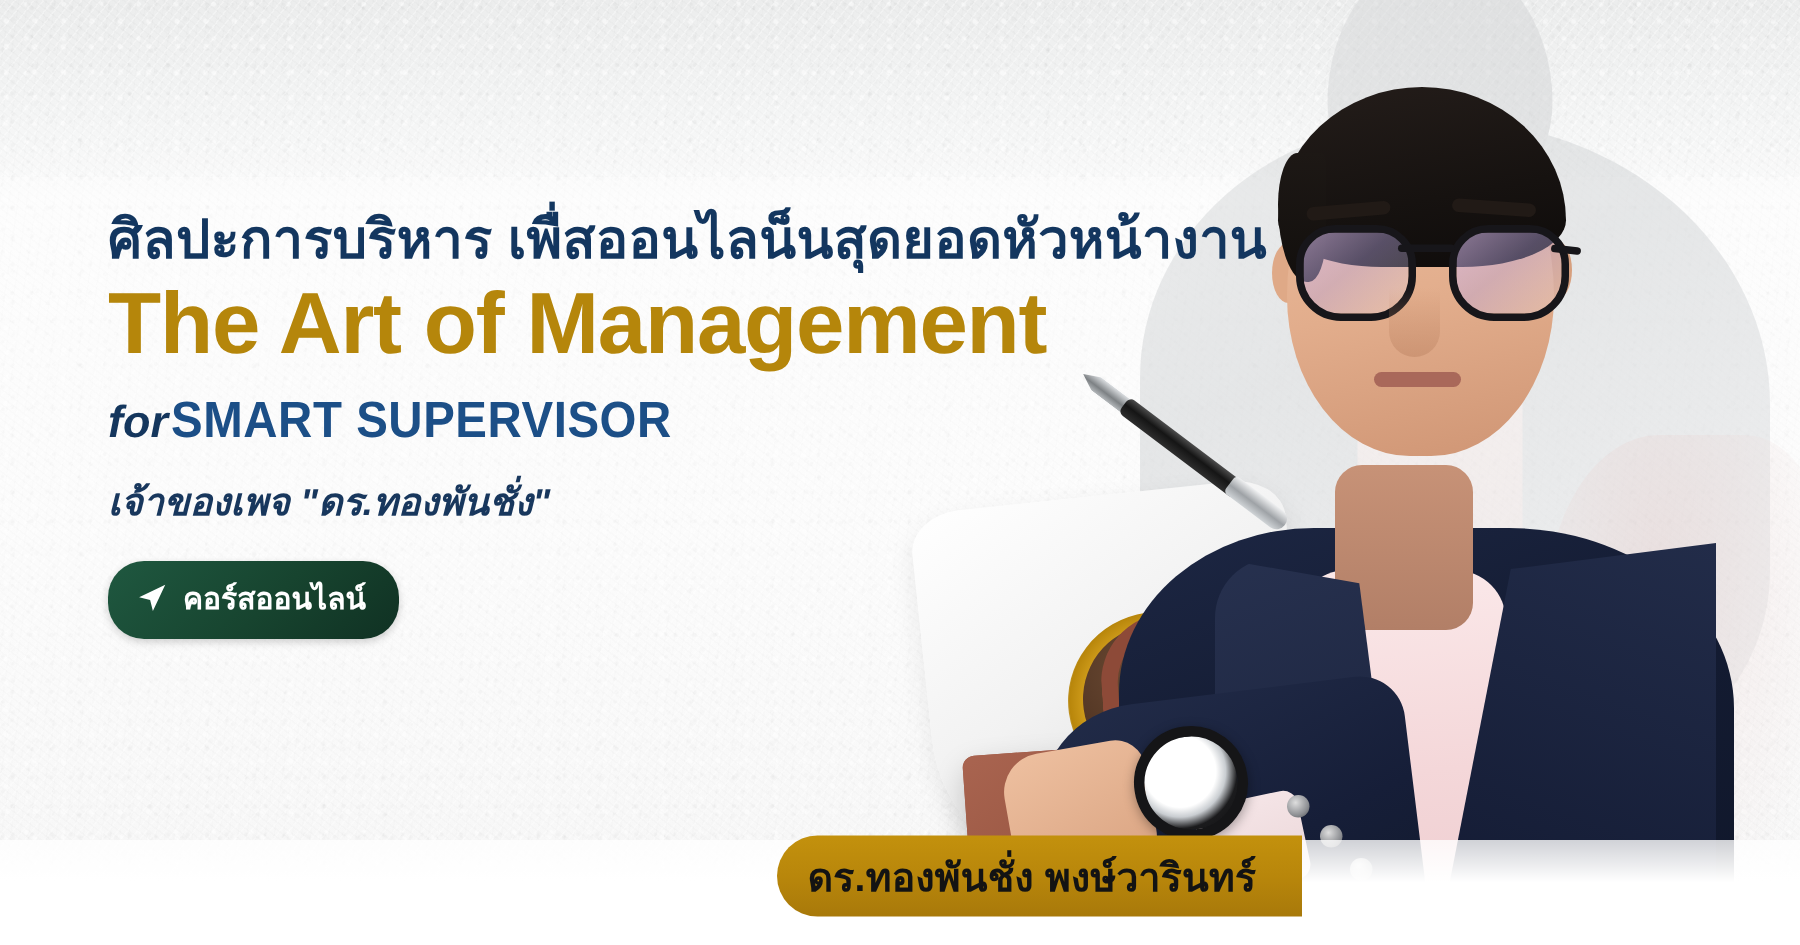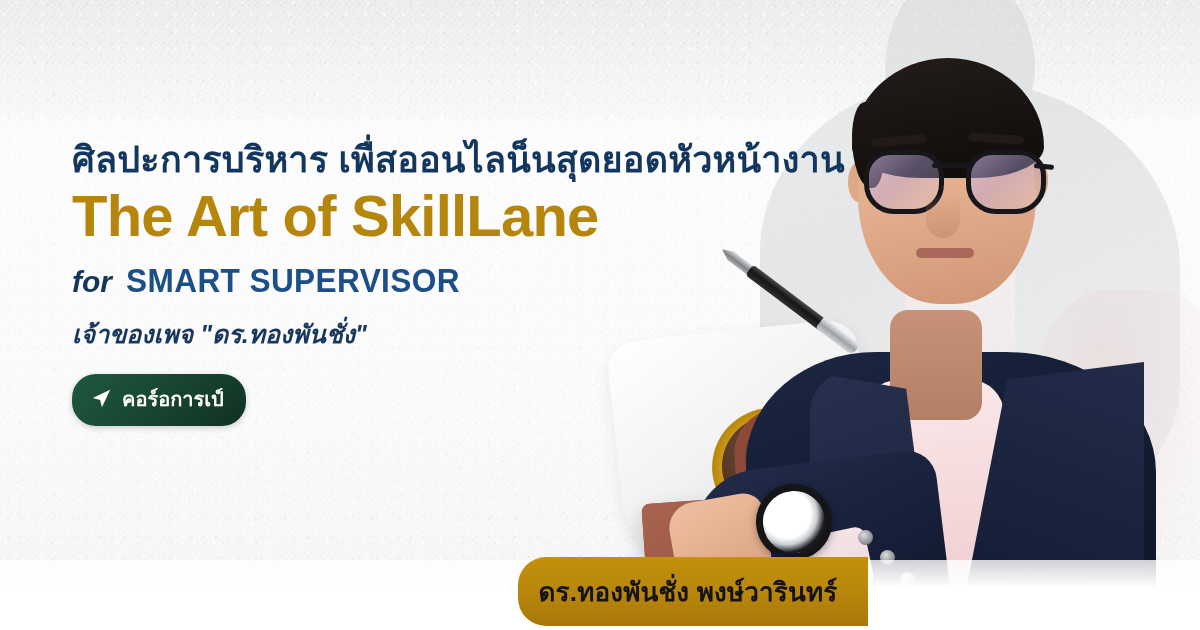--- a/index.html
+++ b/index.html
@@ -402,21 +402,21 @@
     font-weight: 700;
     color: #b5860b;
     letter-spacing: -0.8px;
     line-height: 1.04;
     white-space: nowrap;
   }
   .line-for {
     margin-top: 14px;
     display: flex;
     align-items: baseline;
-    gap: 14px;
+    gap: 2px;
     white-space: nowrap;
   }
   .word-for {
     font-size: 30px;
     font-style: italic;
     font-weight: 700;
     color: #14365d;
   }
   .word-supervisor {
     font-size: 34px;
@@ -455,21 +455,21 @@
     color: #ffffff;
     white-space: nowrap;
   }
 
   
   .name-banner {
     position: absolute;
     left: 518px;
     top: 557px;
     width: 340px;
-    height: 69px;
+    height: 54px;
     background: linear-gradient(180deg, #c3910d 0%, #b8860b 52%, #a8790a 100%);
     border-radius: 28px 0 0 28px;
     display: flex;
     align-items: center;
     justify-content: center;
     padding-right: 10px;
     z-index: 35;
   }
   .name-banner-text {
     font-size: 26px;
@@ -559,34 +559,34 @@
     <div class="p-hand"></div>
     <div class="p-watch"></div>
     <div class="p-button b1"></div>
     <div class="p-button b2"></div>
     <div class="p-button b3"></div>
   </div>
 
   <div class="text-block">
     <div class="line-thai-top">ศิลปะการบริหาร เพื่สออนไลน็นสุดยอดหัวหน้างาน</div>
 
-    <div class="line-en-title">The Art of SkillLane</div>
+    <div class="line-en-title">The Art of Management</div>
 
     <div class="line-for">
       <span class="word-for">for</span>
       <span class="word-supervisor">SMART SUPERVISOR</span>
     </div>
 
     <div class="line-thai-sub">เจ้าของเพจ "ดร.ทองพันชั่ง"</div>
 
     <div class="badge">
       <svg class="badge-icon" viewBox="0 0 24 24">
         <polygon points="22,2 3,11 11,13 13,21" fill="#ffffff"></polygon>
       </svg>
-      <span class="badge-label">คอร์อการเป์</span>
+      <span class="badge-label">คอร์สออนไลน์</span>
     </div>
   </div>
 
   <div class="name-banner">
     <span class="name-banner-text">ดร.ทองพันชั่ง พงษ์วารินทร์</span>
   </div>
 
   <div class="bg-bottom-strip"></div>
 
 

